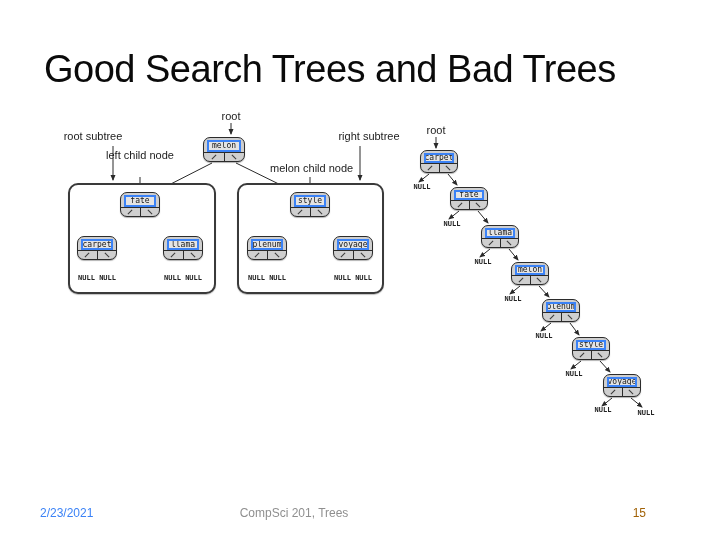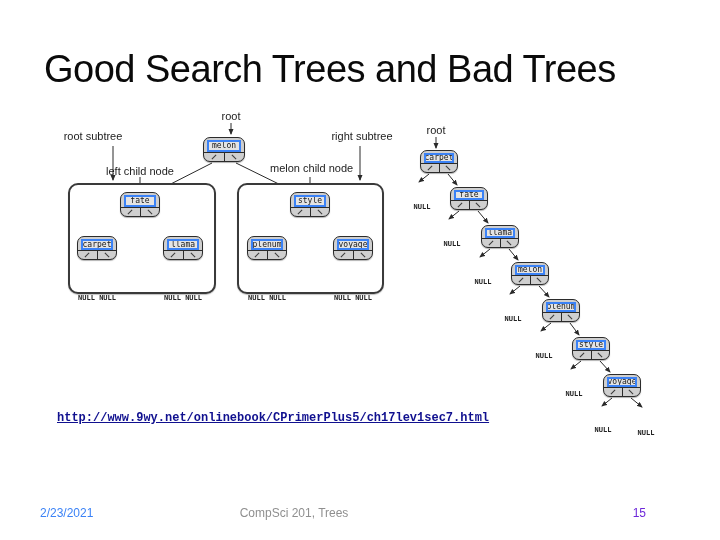--- a/index.html
+++ b/index.html
@@ -25,31 +25,31 @@
   .cell + .cell{border-left:1.2px solid #2b2b2b;}
   .cell::after{content:"";position:absolute;left:50%;top:50%;width:6px;height:1px;background:#3a3a3a;}
   .cell.l::after{transform:translate(-50%,-50%) rotate(-45deg);}
   .cell.r::after{transform:translate(-50%,-50%) rotate(45deg);}
   
   .anno{position:absolute;font-family:Liberation Sans, sans-serif;font-size:11px;color:#1c1c1c;
         text-align:center;white-space:nowrap;line-height:1;}
   
   .nullpair{position:absolute;width:38px;display:flex;justify-content:space-between;}
   .null,.nullone{font-family:"DejaVu Sans Mono","Liberation Mono",monospace;font-weight:bold;
-        font-size:7px;color:#222;line-height:1;margin-top:20px;}
+        font-size:7px;color:#222;line-height:1;}
   .nullone{position:absolute;width:28px;text-align:center;}
   
   .url{position:absolute;left:57px;top:411px;font-family:"Liberation Mono",monospace;
        font-weight:bold;font-size:12px;color:#10108f;text-decoration:underline;cursor:pointer;
        white-space:nowrap;}
   
   .footer-date{position:absolute;left:40px;top:506px;font-size:12px;color:#3b82f6;}
   .footer-course{position:absolute;left:0;top:506px;width:588px;text-align:center;
        font-size:12px;color:#8f8f8f;}
-  .footer-page{position:absolute;right:74px;top:506px;font-size:12px;color:#6d28d9;}
+  .footer-page{position:absolute;right:74px;top:506px;font-size:12px;color:#a16207;}
 </style>
 </head>
 <body>
 
 <div class="slide">
 
   <div class="title">Good Search Trees and Bad Trees</div>
 
   <svg class="wires" width="720" height="540">
     <defs>
@@ -96,22 +96,22 @@
       <line x1="631" y1="398" x2="642" y2="407" marker-end="url(#ah)"></line>
     </g>
   </svg>
 
   <div>
     <div class="box" style="left:68px;top:183px;width:144px;height:107px"></div>
     <div class="box" style="left:237px;top:183px;width:143px;height:107px"></div>
 
     <div class="anno" style="left:205px;top:111px;width:52px">root</div>
     <div class="anno" style="left:57px;top:131px;width:72px">root subtree</div>
-    <div class="anno" style="left:325px;top:131px;width:74px">right subtree</div>
-    <div class="anno" style="left:102px;top:166px;width:76px">left child node</div>
+    <div class="anno" style="left:332px;top:131px;width:74px">right subtree</div>
+    <div class="anno" style="left:102px;top:150px;width:76px">left child node</div>
     <div class="anno" style="left:270px;top:163px;width:78px">melon child node</div>
 
     <div class="node" style="left:203px;top:137px;width:42px;height:25px">
       <div class="nlabel">melon</div>
       <div class="cells">
           <span class="cell l"></span>
           <span class="cell r"></span>
         </div>
     </div>
     <div class="node" style="left:120px;top:192px;width:40px;height:25px">
@@ -231,18 +231,17 @@
     <div class="nullone" style="left:408px;top:184px">NULL</div>
     <div class="nullone" style="left:438px;top:221px">NULL</div>
     <div class="nullone" style="left:469px;top:259px">NULL</div>
     <div class="nullone" style="left:499px;top:296px">NULL</div>
     <div class="nullone" style="left:530px;top:333px">NULL</div>
     <div class="nullone" style="left:560px;top:371px">NULL</div>
     <div class="nullone" style="left:589px;top:407px">NULL</div>
     <div class="nullone" style="left:632px;top:410px">NULL</div>
   </div>
 
-  <a class="url">http://www.9wy.net/onlinebook/CPrimerPlus5/ch17lev1sec7.html</a>
   <div class="footer-date">2/23/2021</div>
   <div class="footer-course">CompSci 201, Trees</div>
   <div class="footer-page">15</div>
 
 </div>
 
 </body></html>

